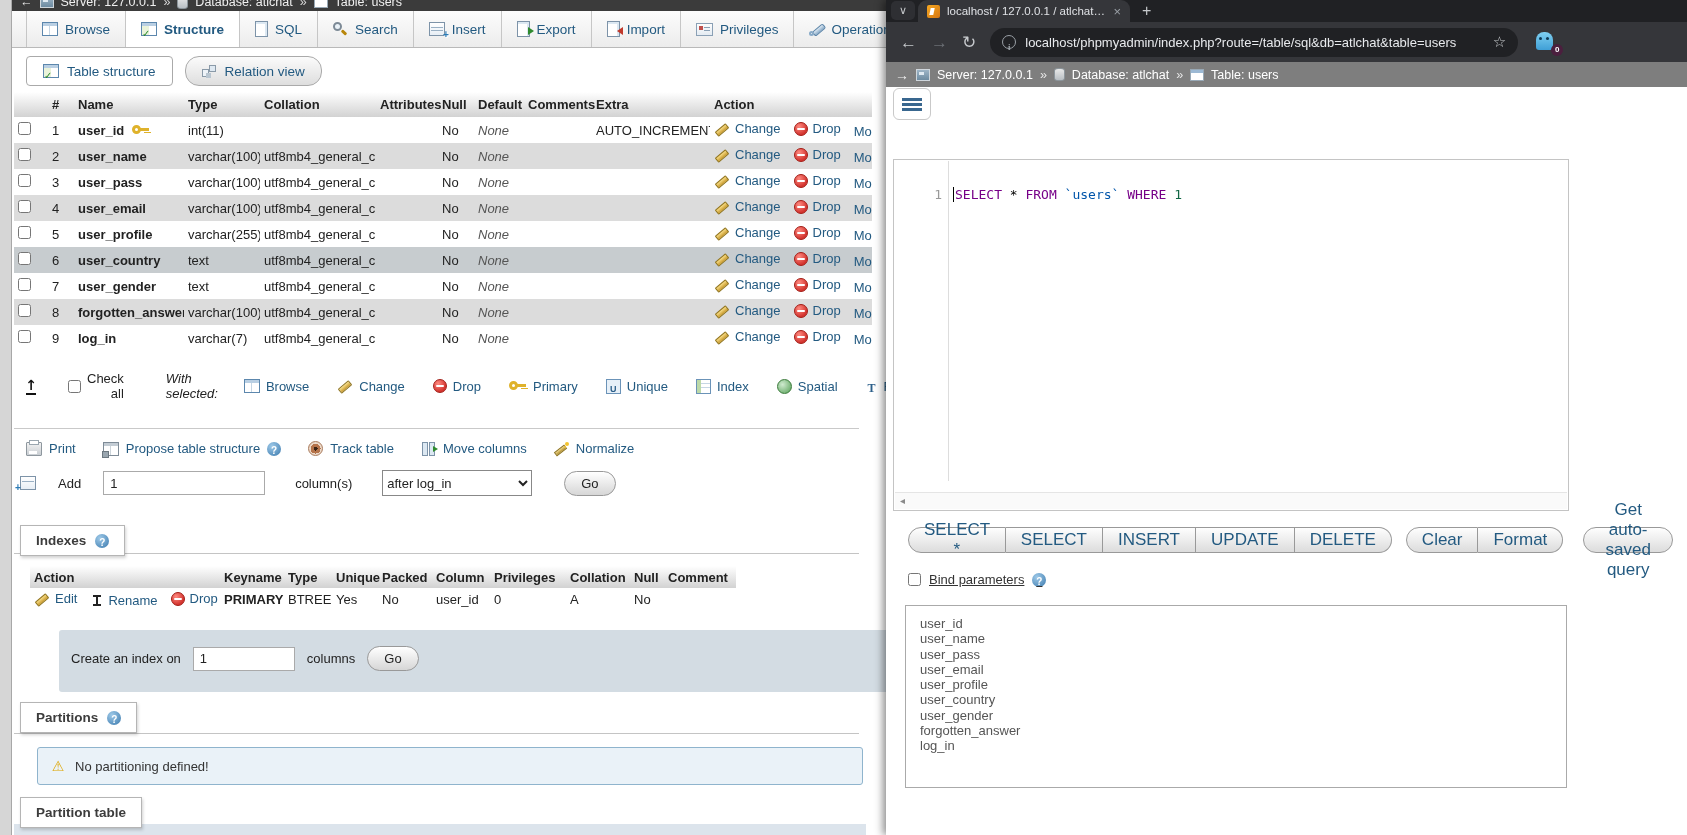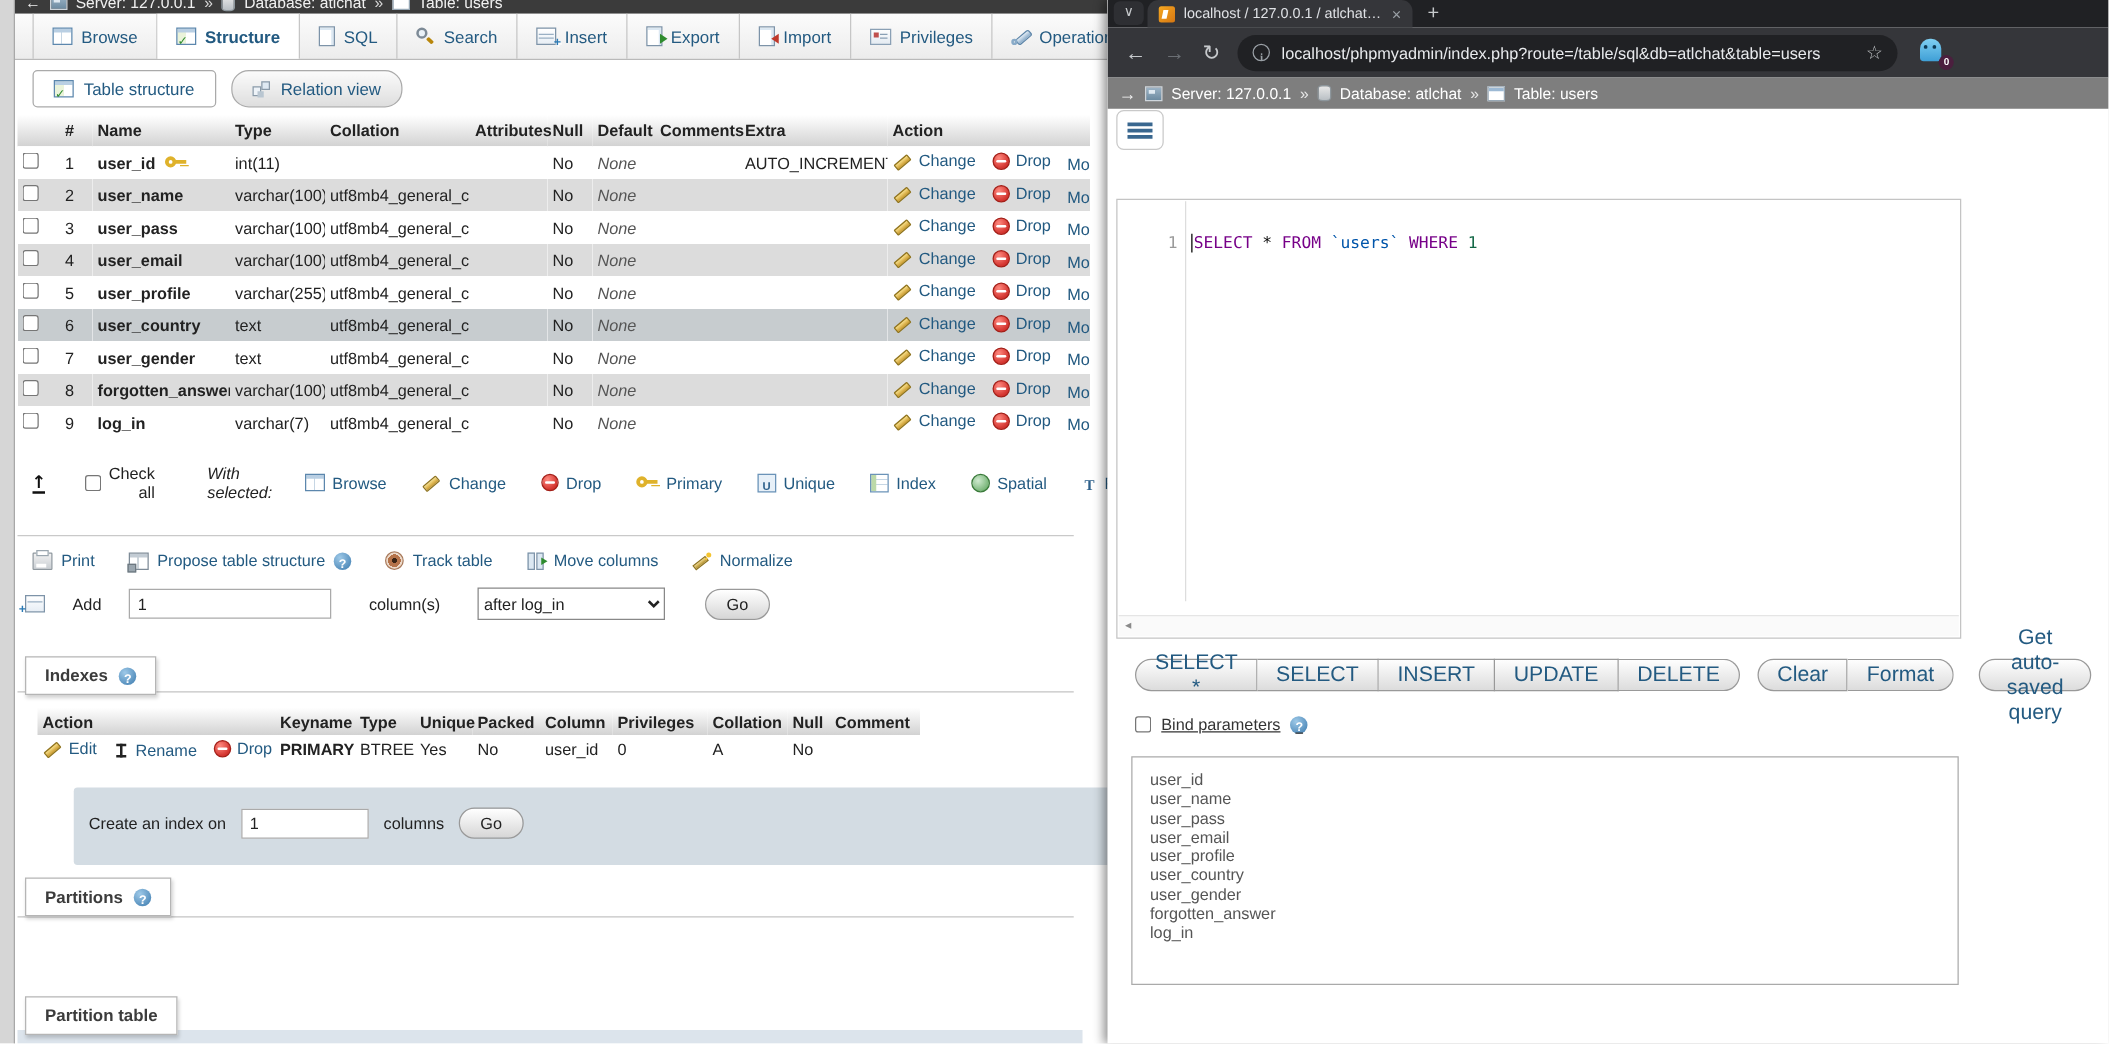--- a/index.html
+++ b/index.html
@@ -640,20 +640,24 @@
         <button class="pill-btn">Go</button>
       </div>
     </div>
 
     <div class="abs fieldset-line" style="left:14px;top:733px;width:845px"></div>
     <div class="abs legend-tab" style="left:20px;top:702px">
       <span>Partitions</span>
       <span class="ico help-icon"></span>
     </div>
 
+    <div class="abs warn-box">
+      <span class="ico warning-icon"></span>
+      <span>No partitioning defined!</span>
+    </div>
 
     <div class="abs bottom-fieldset"></div>
     <div class="abs legend-tab" style="left:20px;top:797px">
       <span>Partition table</span>
     </div>
   </div>
 
   <div class="abs win-right">
     <div class="abs tabstrip">
       <div class="tab-search-btn">

